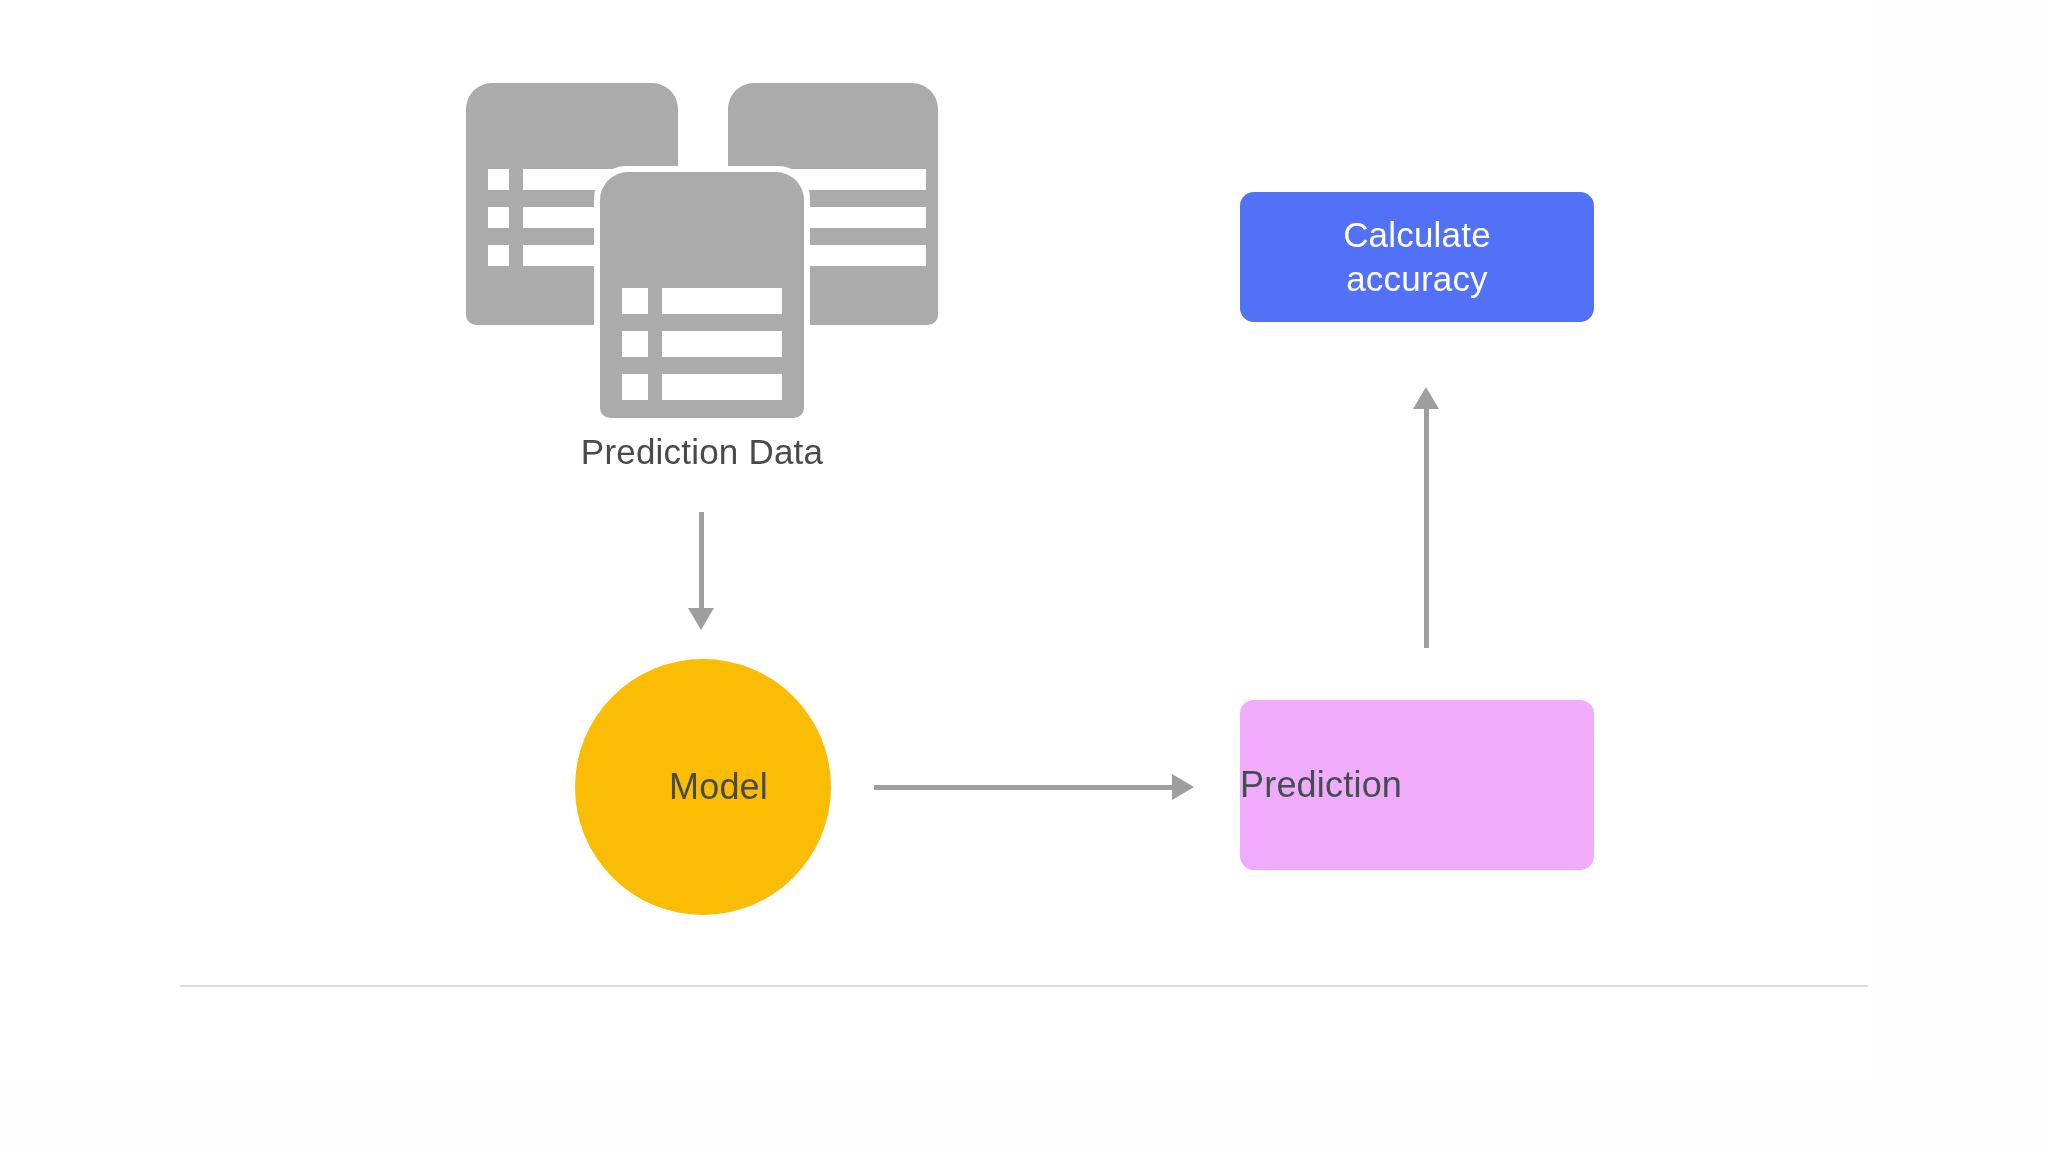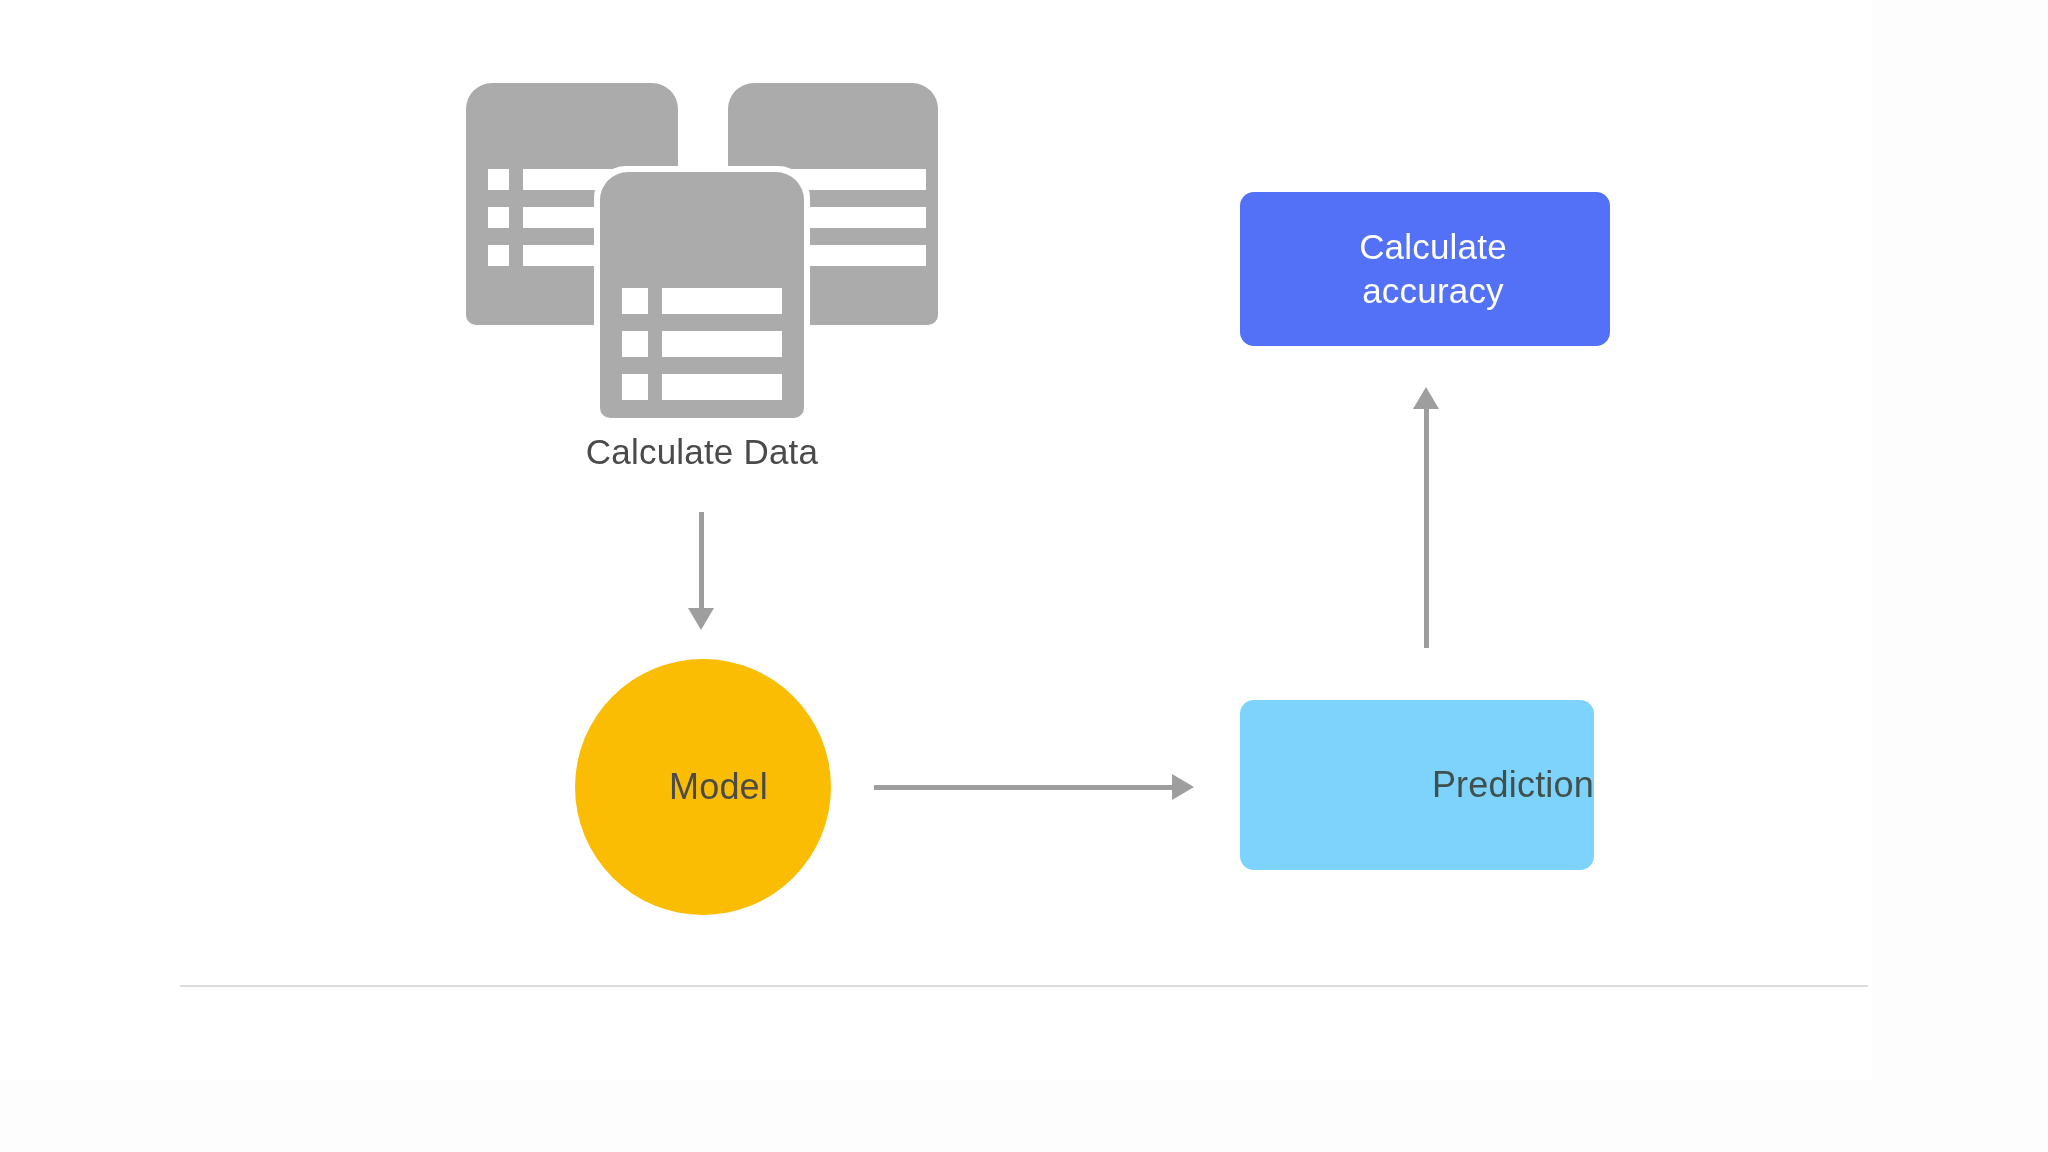--- a/index.html
+++ b/index.html
@@ -187,44 +187,43 @@
     margin-left: 31px;
   }
 
   .node-prediction {
     position: absolute;
     left: 1240px;
     top: 700px;
     width: 354px;
     height: 170px;
     border-radius: 14px;
-    background: #7dd3fc;
+    background: #f0abfc;
     display: flex;
     align-items: center;
-    justify-content: flex-end;
+    justify-content: flex-start;
   }
   .node-prediction .node-text {
     font-size: 36px;
     color: #40504c;
     letter-spacing: 0.2px;
   }
 
   .node-calculate {
     position: absolute;
     left: 1240px;
     top: 192px;
     width: 354px;
-    height: 154px;
+    height: 130px;
     border-radius: 14px;
     background: #5271f7;
     display: flex;
     align-items: center;
     justify-content: center;
     text-align: center;
-    padding-left: 16px;
   }
   .node-calculate .node-text {
     font-size: 35px;
     line-height: 1.26;
     color: #ffffff;
     letter-spacing: 0.2px;
     white-space: pre-line;
   }
 
   
@@ -274,21 +273,21 @@
         <div class="row-line sq r1"></div>
         <div class="row-line bar r1"></div>
         <div class="row-line sq r2"></div>
         <div class="row-line bar r2"></div>
         <div class="row-line sq r3"></div>
         <div class="row-line bar r3"></div>
       </div>
     </div>
   </div>
 
-  <div class="stack-label">Calculate Data</div>
+  <div class="stack-label">Prediction Data</div>
 
   <div class="arrow-data-model">
     <div class="conn-line"></div>
     <div class="arrow-head head-down"></div>
   </div>
 
   <div class="node-model">
     <span class="node-text">Model</span>
   </div>
 

